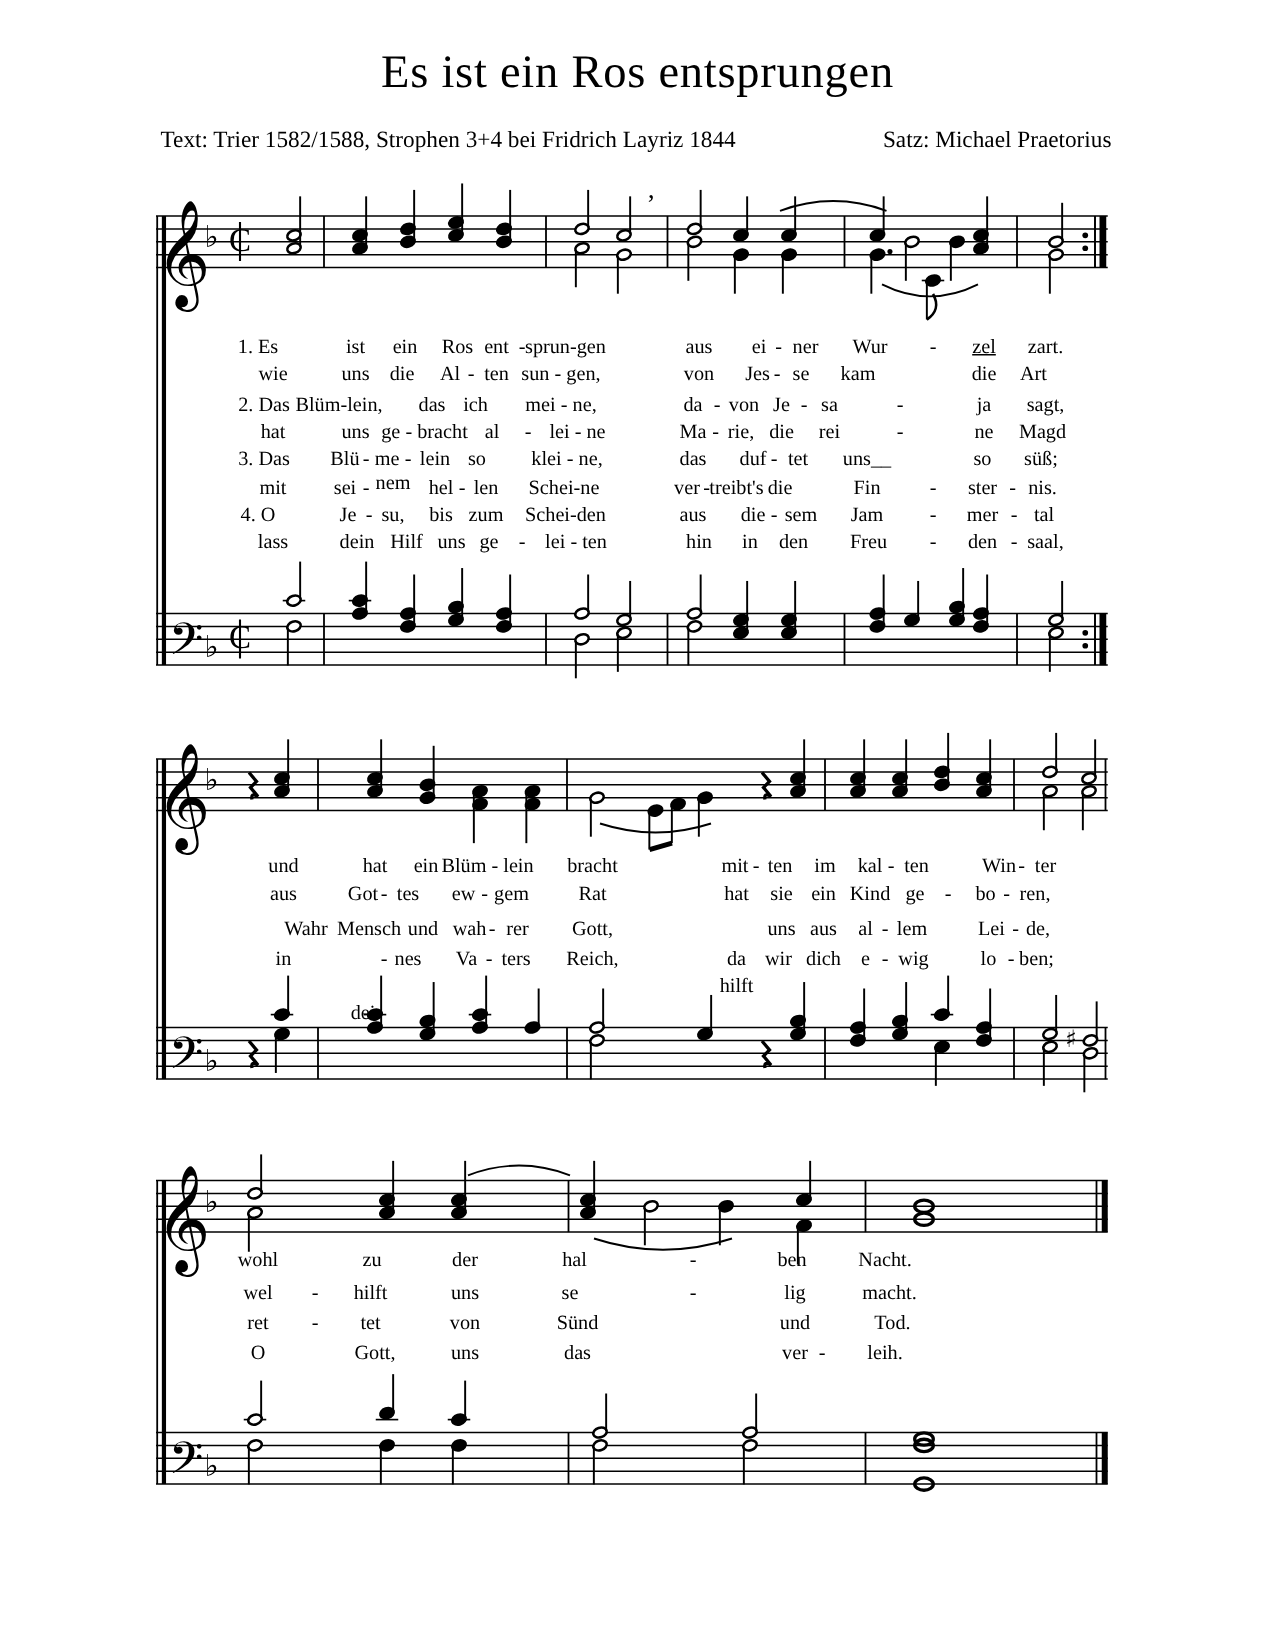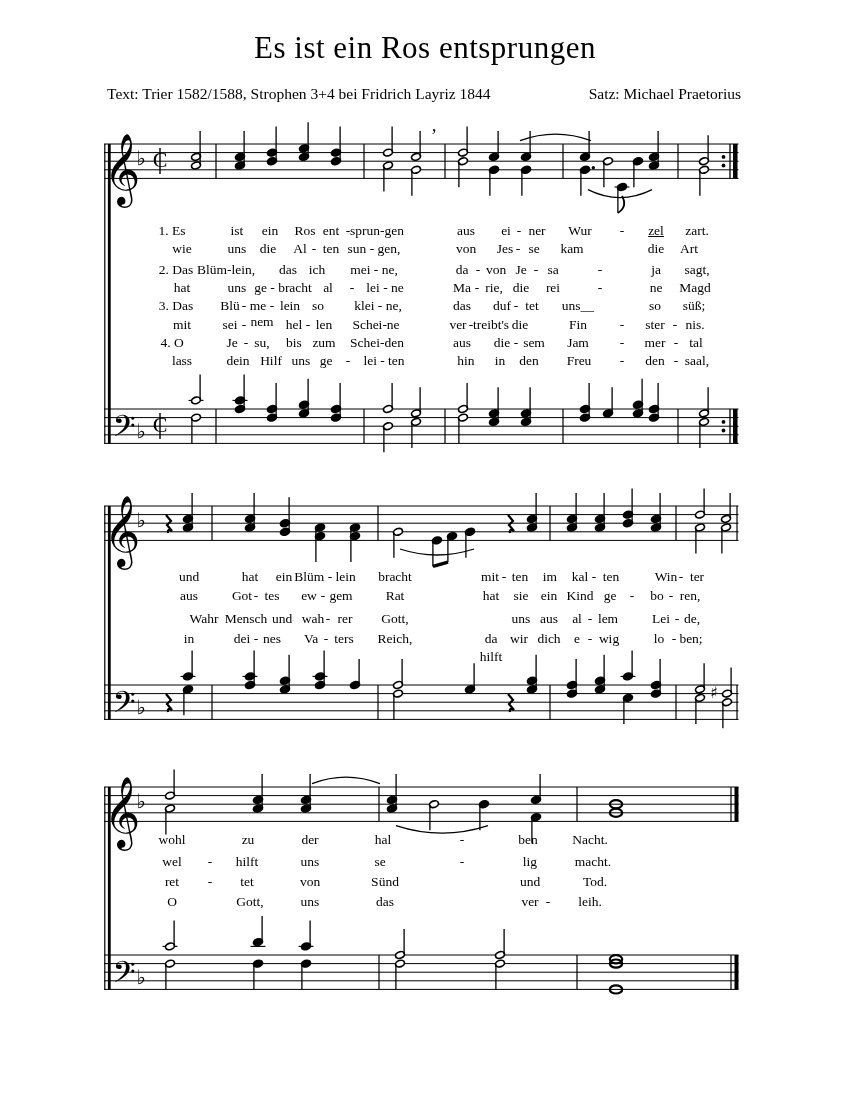--- a/index.html
+++ b/index.html
@@ -538,21 +538,21 @@
       <span class="syl" style="left: 491px; top: 612px; margin-top: 38px;">hilft</span>
       <span class="syl" style="left: 521px; top: 612px;">uns</span>
       <span class="syl" style="left: 549px; top: 612px;">aus</span>
       <span class="syl" style="left: 577px; top: 612px;">al</span>
       <span class="syl" style="left: 590px; top: 612px;">-</span>
       <span class="syl" style="left: 608px; top: 612px;">lem</span>
       <span class="syl" style="left: 661px; top: 612px;">Lei</span>
       <span class="syl" style="left: 677px; top: 612px;">-</span>
       <span class="syl" style="left: 692px; top: 612px;">de,</span>
       <span class="syl" style="left: 189px; top: 632px;">in</span>
-      <span class="syl" style="left: 242px; top: 632px;">dei</span>
+      <span class="syl" style="left: 242px; top: 668px;">dei</span>
       <span class="syl" style="left: 256px; top: 632px;">-</span>
       <span class="syl" style="left: 272px; top: 632px;">nes</span>
       <span class="syl" style="left: 311px; top: 632px;">Va</span>
       <span class="syl" style="left: 326px; top: 632px;">-</span>
       <span class="syl" style="left: 344px; top: 632px;">ters</span>
       <span class="syl" style="left: 395px; top: 632px;">Reich,</span>
       <span class="syl" style="left: 491px; top: 632px;">da</span>
       <span class="syl" style="left: 519px; top: 632px;">wir</span>
       <span class="syl" style="left: 549px; top: 632px;">dich</span>
       <span class="syl" style="left: 577px; top: 632px;">e</span>

